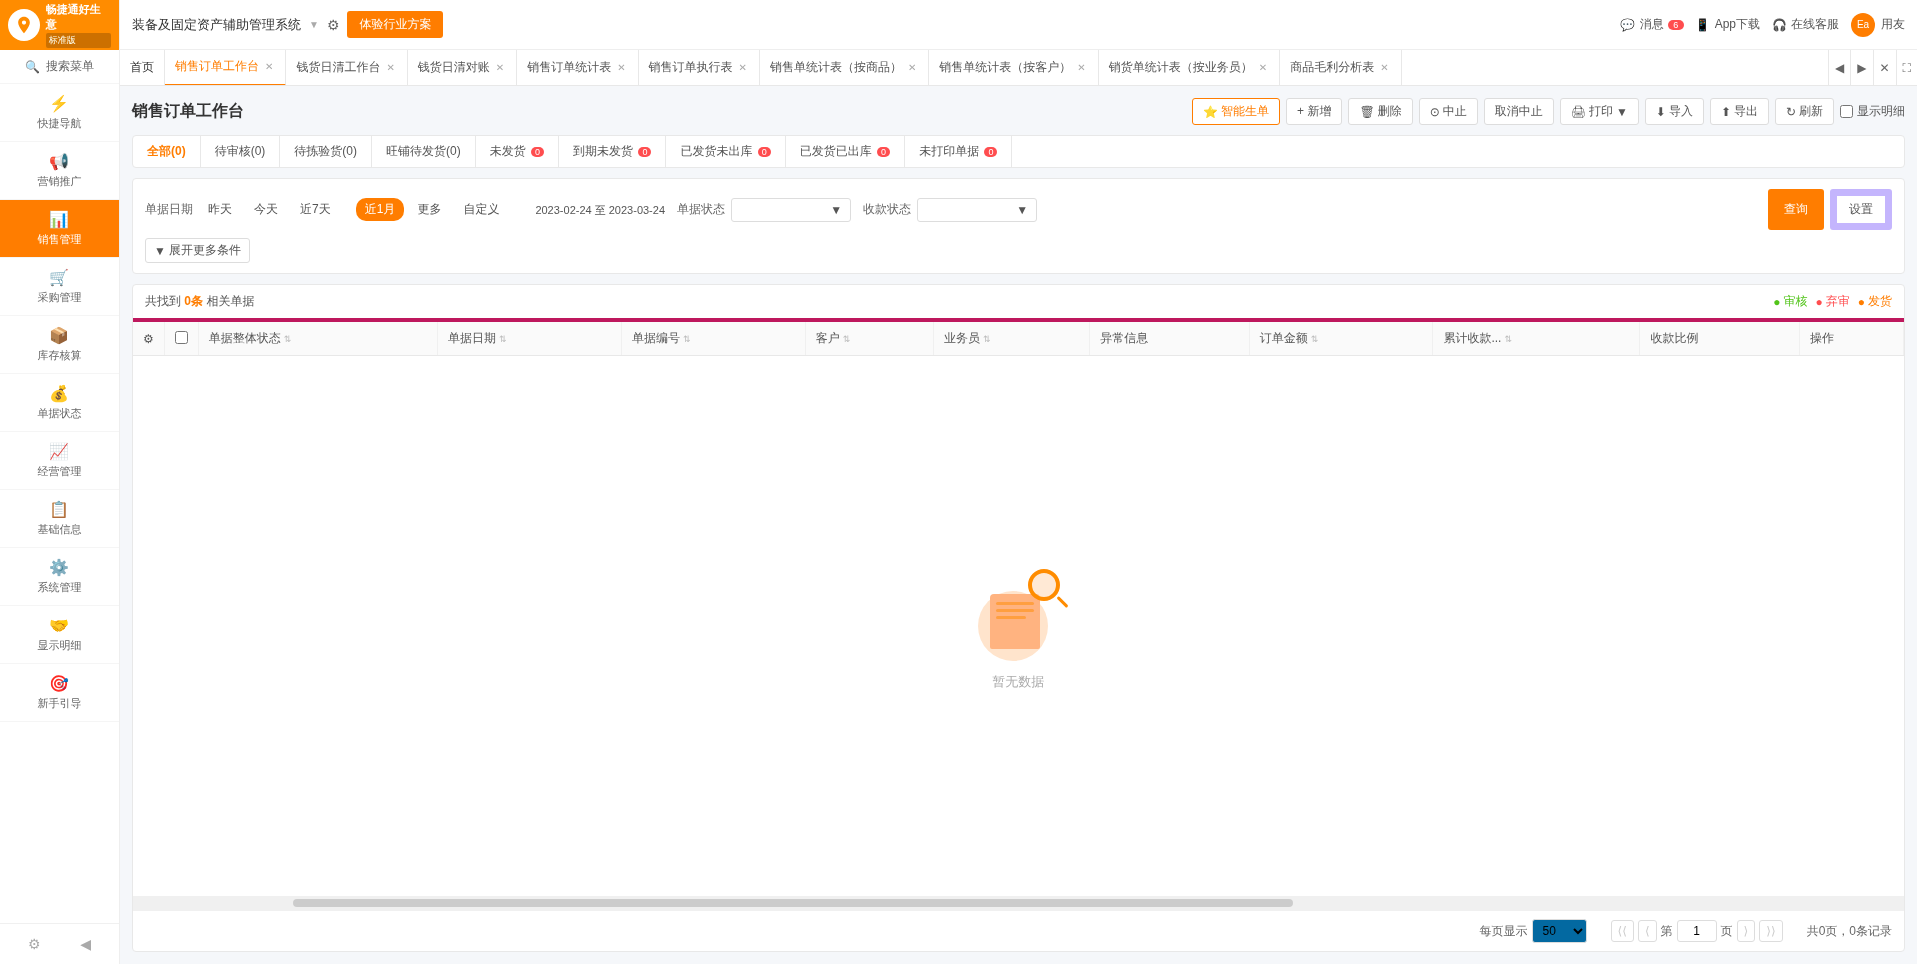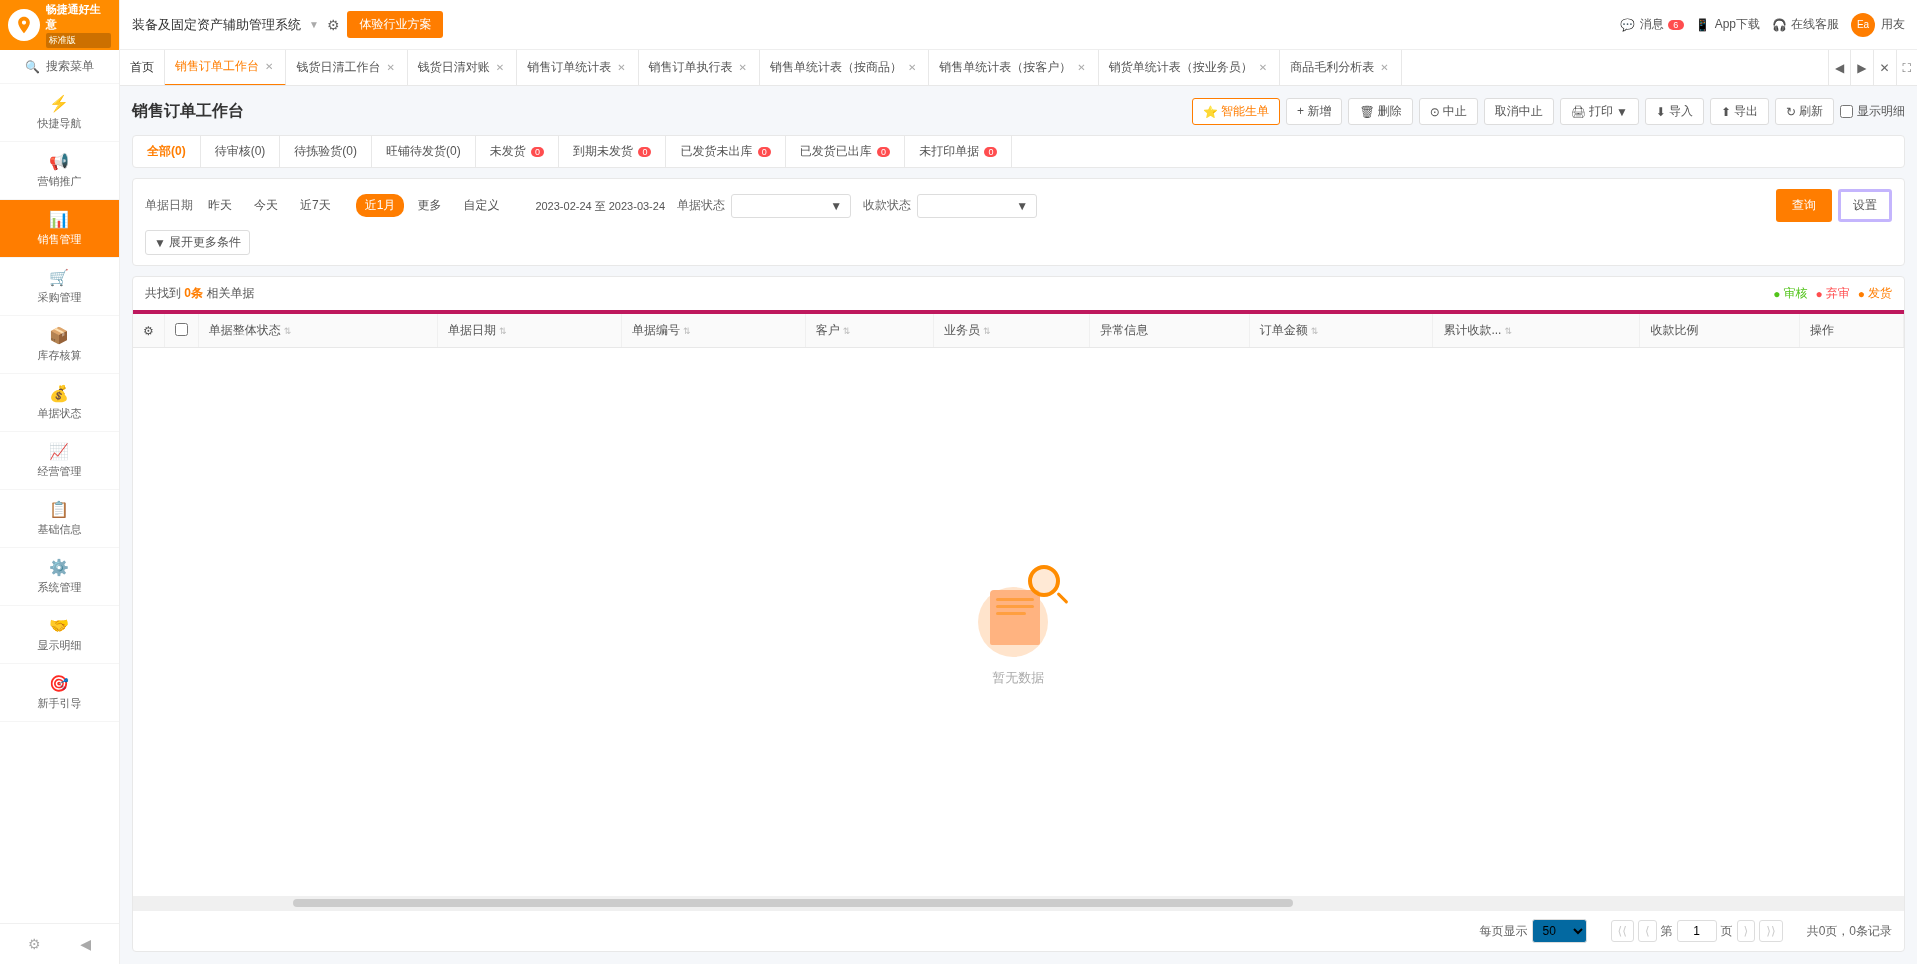--- a/index.html
+++ b/index.html
@@ -68,21 +68,21 @@
     .filter-group { display: flex; align-items: center; gap: 6px; }
     .filter-label { color: #666; white-space: nowrap; font-size: 12px; }
     .filter-date-pills { display: flex; gap: 4px; align-items: center; }
     .date-pill { padding: 2px 8px; border-radius: 3px; cursor: pointer; color: #555; font-size: 12px; border: 1px solid transparent; }
     .date-pill.active { background: #ff7d00; color: #fff; border-radius: 10px; margin-left: 12px; }
     .filter-date-range { color: #555; font-size: 11px; margin-top: 2px; margin-left: 21px; }
     .filter-select { border: 1px solid #ddd; border-radius: 3px; padding: 4px 8px; min-width: 120px; background: #fff; color: #555; cursor: pointer; display: flex; align-items: center; justify-content: space-between; gap: 4px; font-size: 12px; }
     .filter-actions-right { margin-left: auto; display: flex; gap: 6px; }
     .expand-btn { display: flex; align-items: center; gap: 3px; color: #555; cursor: pointer; font-size: 12px; padding: 3px 8px; border: 1px solid #ddd; border-radius: 3px; background: #fff; }
     .query-btn { background: #ff7d00; color: #fff; border: none; padding: 5px 16px; border-radius: 3px; cursor: pointer; font-size: 12px; }
-    .set-btn { background: #fff; color: #555; border: 3px solid #c4b5fd; padding: 5px 12px; border-radius: 3px; cursor: pointer; font-size: 12px; }
+    .set-btn { background: #fff; color: #555; border: 7px solid #c4b5fd; padding: 5px 12px; border-radius: 3px; cursor: pointer; font-size: 12px; }
 
     
     .table-area { background: #fff; border-radius: 4px; border: 1px solid #e8e8e8; flex: 1; display: flex; flex-direction: column; overflow: hidden; }
     .table-toolbar { display: flex; align-items: center; justify-content: space-between; padding: 8px 12px; border-bottom: 4px solid #be185d; flex-shrink: 0; }
     .table-count { color: #555; font-size: 12px; }
     .table-count strong { color: #ff7d00; }
     .table-right-actions { display: flex; gap: 8px; align-items: center; }
     .table-action-btn { display: flex; align-items: center; gap: 3px; cursor: pointer; font-size: 12px; color: #555; }
     .table-action-btn.green { color: #52c41a; }
     .table-action-btn.orange { color: #ff7d00; }

